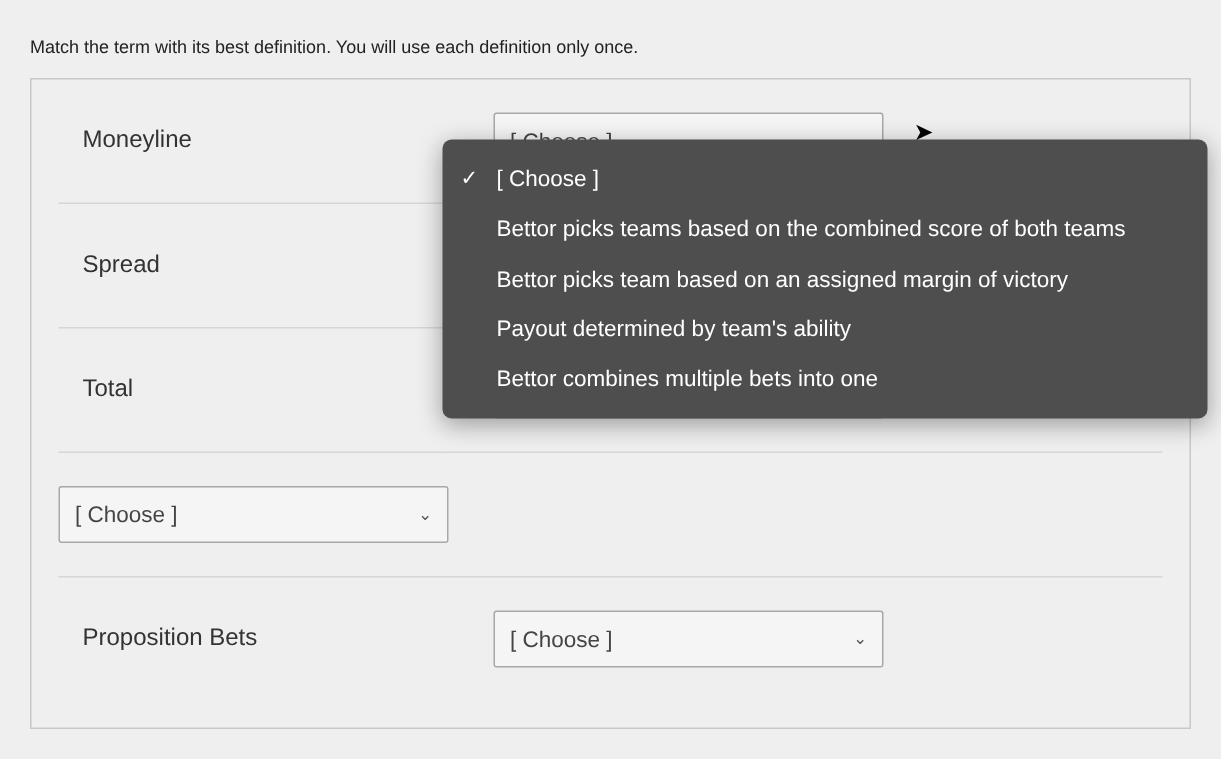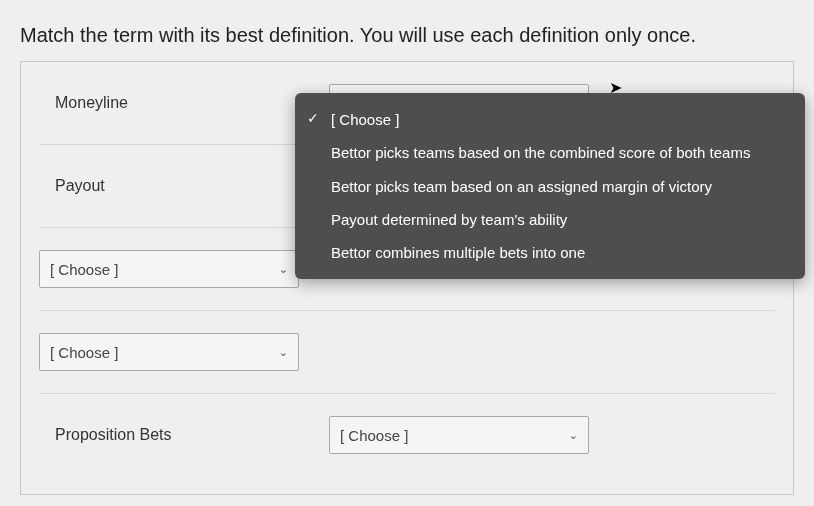--- a/index.html
+++ b/index.html
@@ -11,21 +11,21 @@
       overflow: hidden;
       position: relative;
     }
     .container {
       background: #efefef;
       padding: 24px 20px 20px 20px;
       width: 100%;
       height: 100%;
     }
     .question {
-      font-size: 20px;
+      font-size: 12px;
       color: #222;
       margin-bottom: 14px;
     }
     .row {
       display: flex;
       align-items: center;
       padding: 22px 0;
       border-bottom: 1px solid #d6d6d6;
     }
     .row:last-of-type { border-bottom: none; }
@@ -118,30 +118,31 @@
       <div class="term">Moneyline</div>
       <div class="select-wrap">
         <div class="select">
           <span>[ Choose ]</span>
           <span class="select-caret">⌄</span>
         </div>
       </div>
     </div>
 
     <div class="row">
-      <div class="term">Payout</div>
+      <div class="term">Spread</div>
       <div class="select-wrap">
         <div class="select">
           <span>[ Choose ]</span>
           <span class="select-caret">⌄</span>
         </div>
       </div>
     </div>
 
     <div class="row">
+      <div class="term">Total</div>
       <div class="select-wrap">
         <div class="select">
           <span>[ Choose ]</span>
           <span class="select-caret">⌄</span>
         </div>
       </div>
     </div>
 
     <div class="row">
       <div class="select-wrap">

